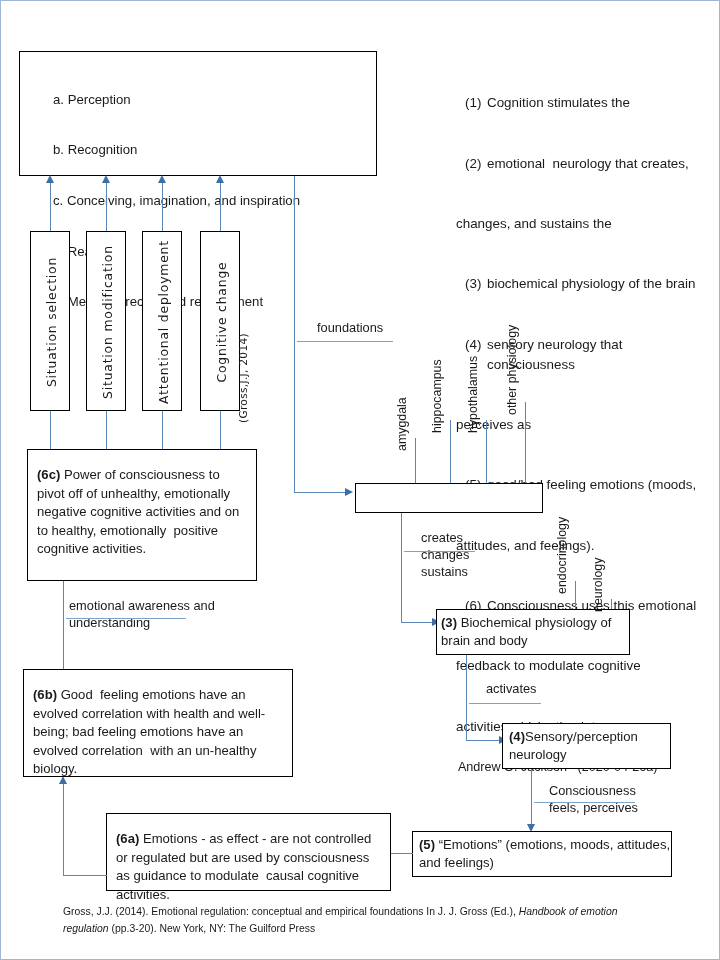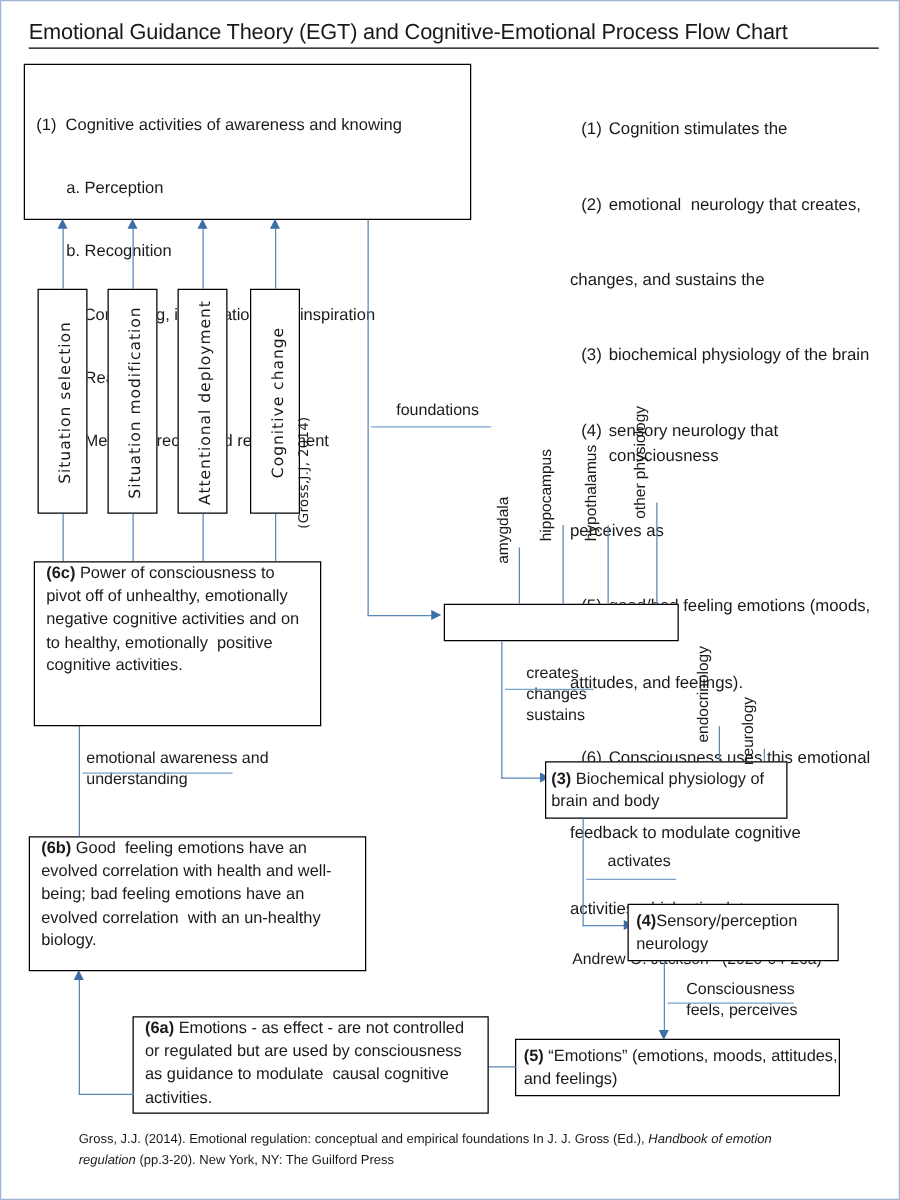--- a/index.html
+++ b/index.html
@@ -32,37 +32,35 @@
 
   .vbox-label{position:absolute;left:0;top:0;width:180px;height:40px;
       display:flex;align-items:center;justify-content:center;
       transform-origin:0 0;transform:rotate(-90deg) translate(-180px,0);
       font-size:12.4px;letter-spacing:0.8px;font-family:"DejaVu Sans",sans-serif;white-space:nowrap;}
   .rot-plain{position:absolute;transform-origin:0 100%;transform:rotate(-90deg);
       font-size:12.4px;white-space:nowrap;font-family:"Liberation Sans",sans-serif;}
   .rot-small{position:absolute;transform-origin:0 100%;transform:rotate(-90deg);
       font-size:10.6px;white-space:nowrap;font-family:"DejaVu Sans",sans-serif;letter-spacing:0.3px;}
 
-  .bodybox{font-size:13.1px;line-height:1.42;padding:0 9px 4px 10px;}
+  .bodybox{font-size:13.1px;line-height:1.42;padding:17px 9px 4px 10px;}
   .bodybox b{font-weight:bold;}
   .lbl{position:absolute;font-size:12.8px;line-height:1.32;}
 
   #footer{position:absolute;left:62px;top:903px;width:600px;font-size:10.4px;line-height:1.62;}
   #footer i{font-style:italic;}
 </style>
 </head>
 <body>
 
 <div id="root">
 
-  <div id="title">Emotional Guidance Theory (EGT) and Cognitive-Emotional  Process Flow Chart</div>
 
   <div class="box" style="left:18px;top:50px;width:358px;height:125px;"></div>
   <div class="txt b1-txt" style="left:26px;top:57px;width:348px;">
-    <span class="hd">(1)  Cognitive activities of awareness and knowing</span>
     <span class="ind">a. Perception</span>
     <span class="ind">b. Recognition</span>
     <span class="ind">c. Conceiving, imagination, and inspiration</span>
     <span class="ind">d. Reason</span>
     <span class="ind">e. Memory,  recall, and reenactment</span>
   </div>
 
   <div class="txt rightlist" style="left:422px;top:52px;width:290px;">
     <span class="li"><span class="n">(1)</span><span>Cognition stimulates the</span></span>
     <span class="li"><span class="n">(2)</span><span>emotional  neurology that creates,</span></span>

